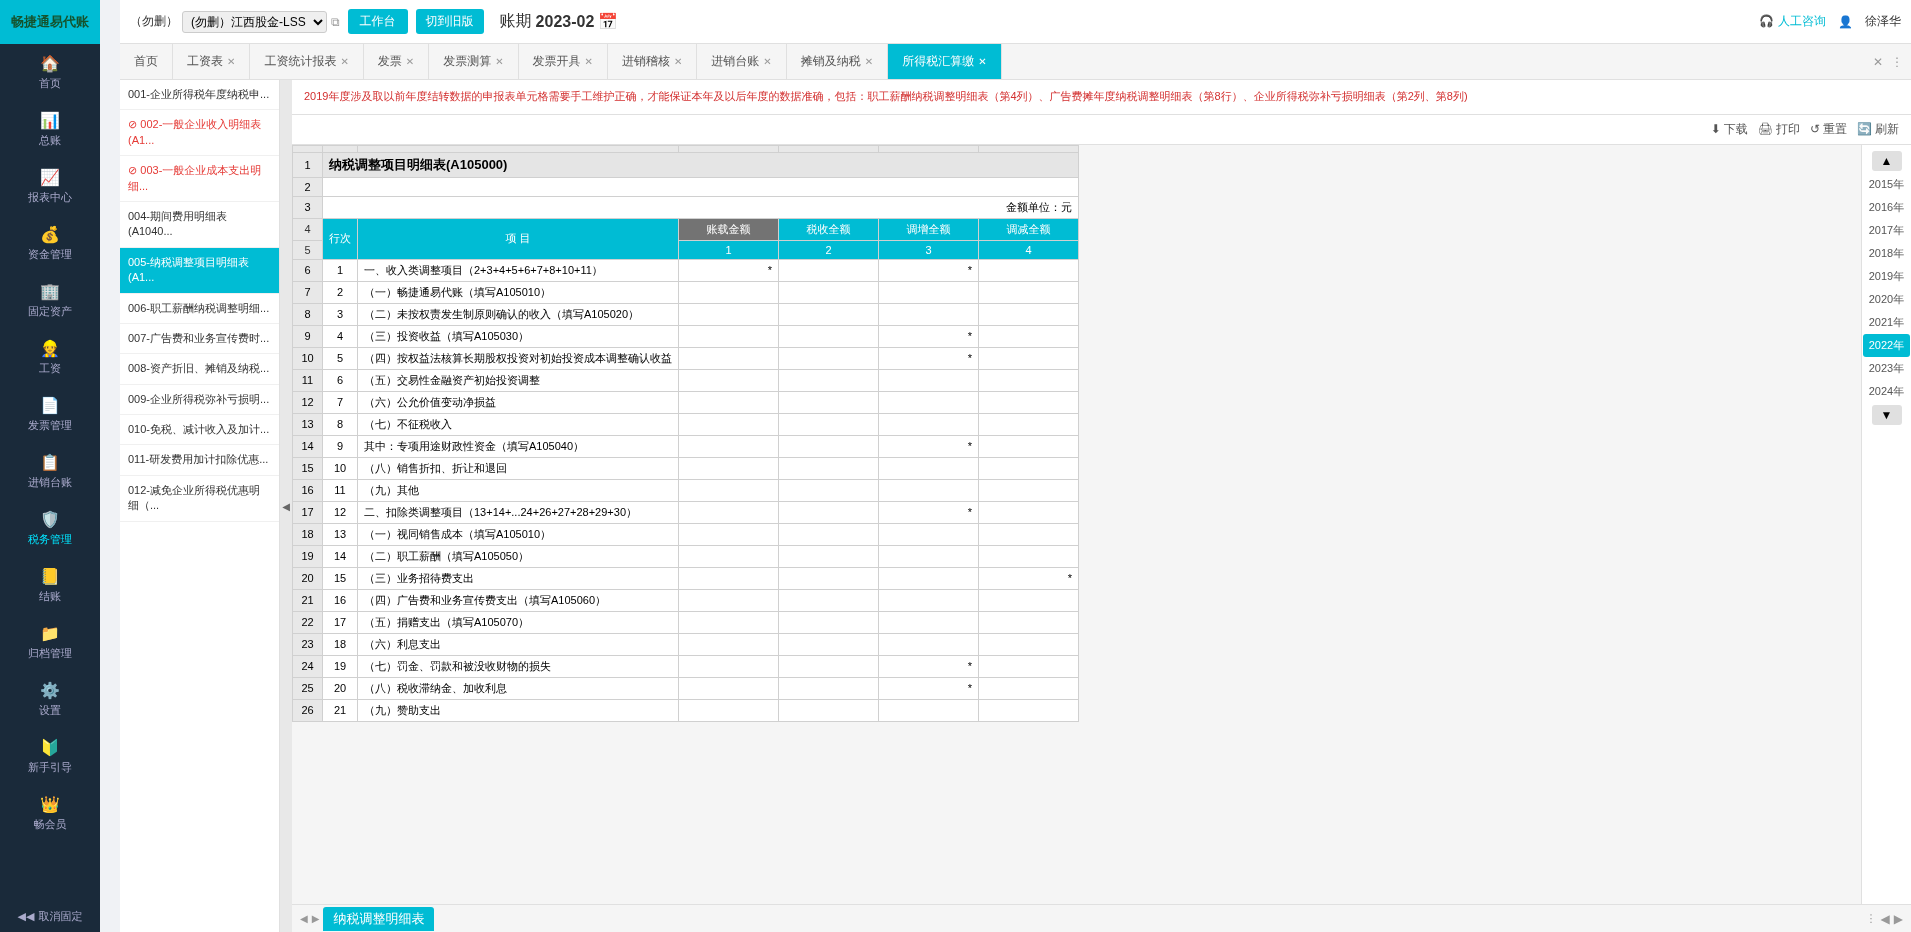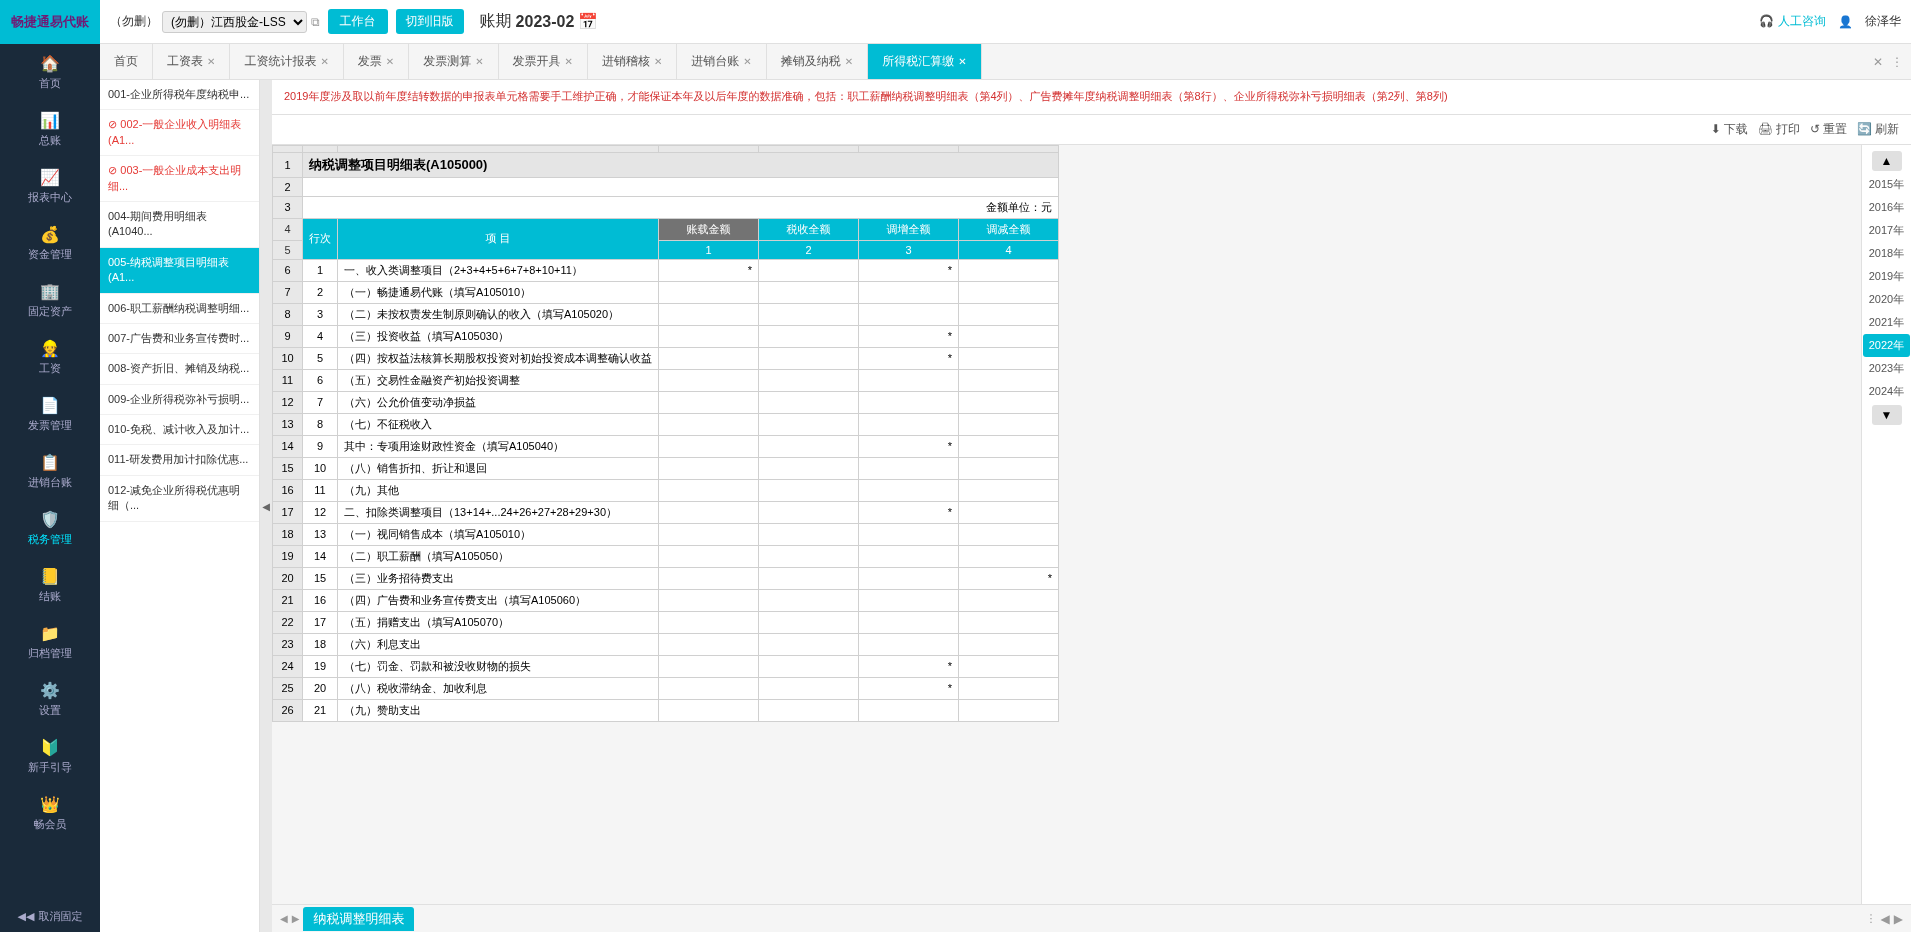--- a/index.html
+++ b/index.html
@@ -1,27 +1,27 @@
 <!DOCTYPE html>
 <html><head>
   <meta charset="utf-8">
   <style>
     * { box-sizing: border-box; margin: 0; padding: 0; }
     body { font-family: 'Microsoft YaHei', Arial, sans-serif; font-size: 12px; background: #f0f2f5; display: flex; height: 932px; overflow: hidden; }
 
     
     .sidebar { width: 100px; background: #1a2a3a; color: #fff; display: flex; flex-direction: column; flex-shrink: 0; }
-    .sidebar-logo { background: #00bcd4; padding: 10px 6px; text-align: left; font-size: 13px; font-weight: bold; color: #701a75; line-height: 1.3; height: 44px; display: flex; align-items: center; justify-content: center; }
+    .sidebar-logo { background: #00bcd4; padding: 10px 6px; text-align: left; font-size: 13px; font-weight: bold; color: #14532d; line-height: 1.3; height: 44px; display: flex; align-items: center; justify-content: center; }
     .sidebar-item { display: flex; flex-direction: column; align-items: center; padding: 10px 4px; cursor: pointer; color: #aac; font-size: 11px; gap: 3px; }
     .sidebar-item.active { color: #00e5ff; }
     .sidebar-icon { font-size: 16px; }
     .sidebar-bottom { margin-top: auto; padding: 8px; font-size: 11px; color: #aac; cursor: pointer; display: flex; align-items: center; gap: 4px; justify-content: center; }
 
     
-    .main { flex: 1; display: flex; flex-direction: column; overflow: hidden; }
+    .main { flex: 1; display: flex; flex-direction: column; overflow: hidden; padding-left: 20px; }
 
     
     .topbar { height: 44px; background: #fff; display: flex; align-items: center; padding: 0 10px; border-bottom: 1px solid #e0e0e0; gap: 8px; flex-shrink: 0; }
     .topbar-company { display: flex; align-items: center; gap: 4px; font-size: 12px; color: #333; }
     .topbar-company select { border: 1px solid #ccc; border-radius: 3px; padding: 2px 4px; font-size: 12px; }
     .topbar-btn { background: #00bcd4; color: #fff; border: none; border-radius: 3px; padding: 4px 12px; cursor: pointer; font-size: 12px; }
     .topbar-btn-outline { background: #fff; color: #333; border: 1px solid #ccc; border-radius: 3px; padding: 4px 10px; cursor: pointer; font-size: 12px; }
     .topbar-period { display: flex; align-items: center; gap: 4px; font-size: 16px; color: #333; margin-left: 8px; }
     .topbar-right { margin-left: auto; display: flex; align-items: center; gap: 12px; font-size: 12px; color: #333; }
 

